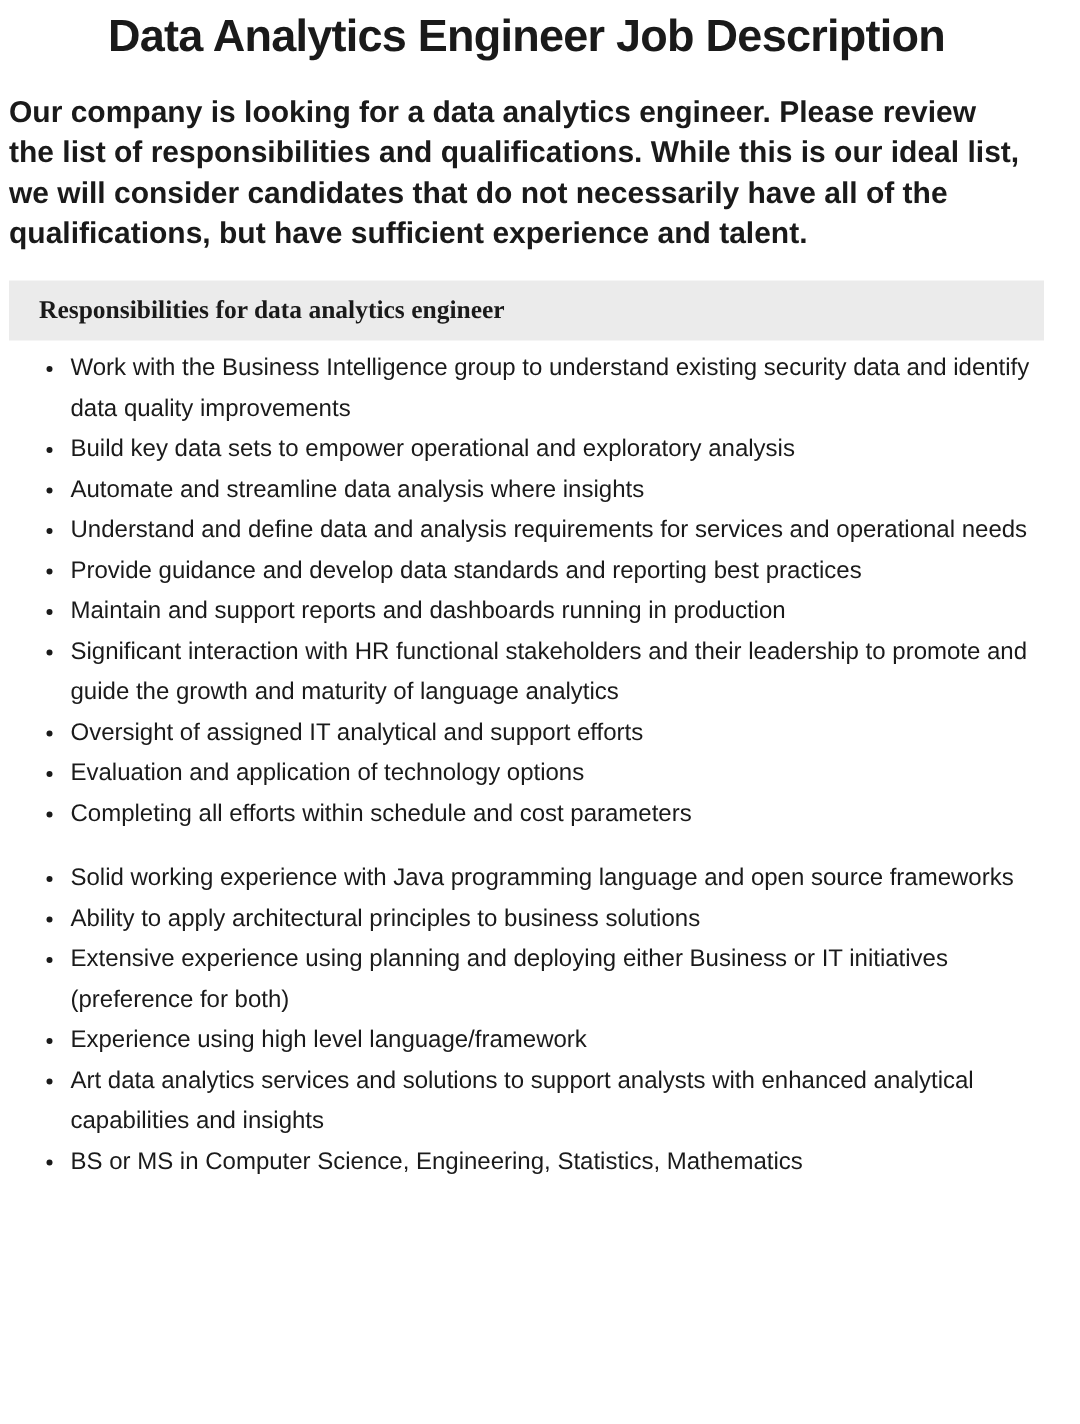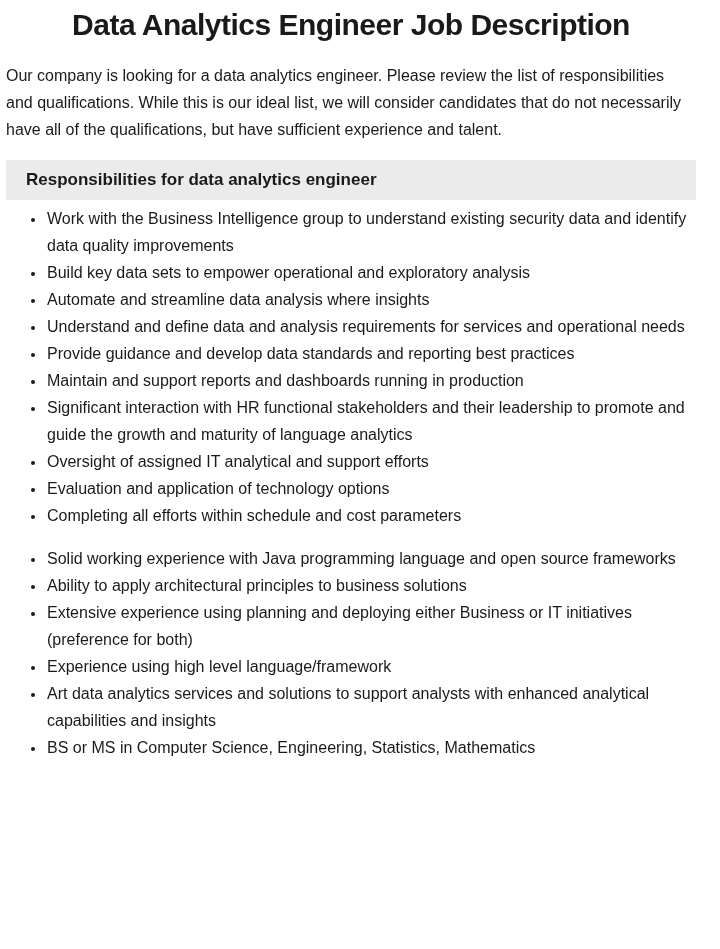--- a/index.html
+++ b/index.html
@@ -20,30 +20,32 @@
   }
   .page-title {
     font-size: 30px;
     font-weight: bold;
     text-align: center;
     letter-spacing: -0.5px;
     margin: 7px 0 19px 0;
     line-height: 36px;
   }
   .intro {
-    font-size: 16px;
+    font-size: 20px;
     line-height: 27px;
     margin: 0 12px 17px 0;
+    font-weight: bold;
   }
   .section-heading-bar {
     background: #ebebeb;
     padding: 10px 20px;
     height: 40px;
     display: flex;
     align-items: center;
+    font-family: Liberation Serif, serif;
   }
   .section-heading {
     font-size: 17px;
     font-weight: bold;
     margin: 0;
     line-height: 20px;
   }
   ul.bullet-list {
     margin: 5px 0 16px 0;
     padding: 0 0 0 40px;

